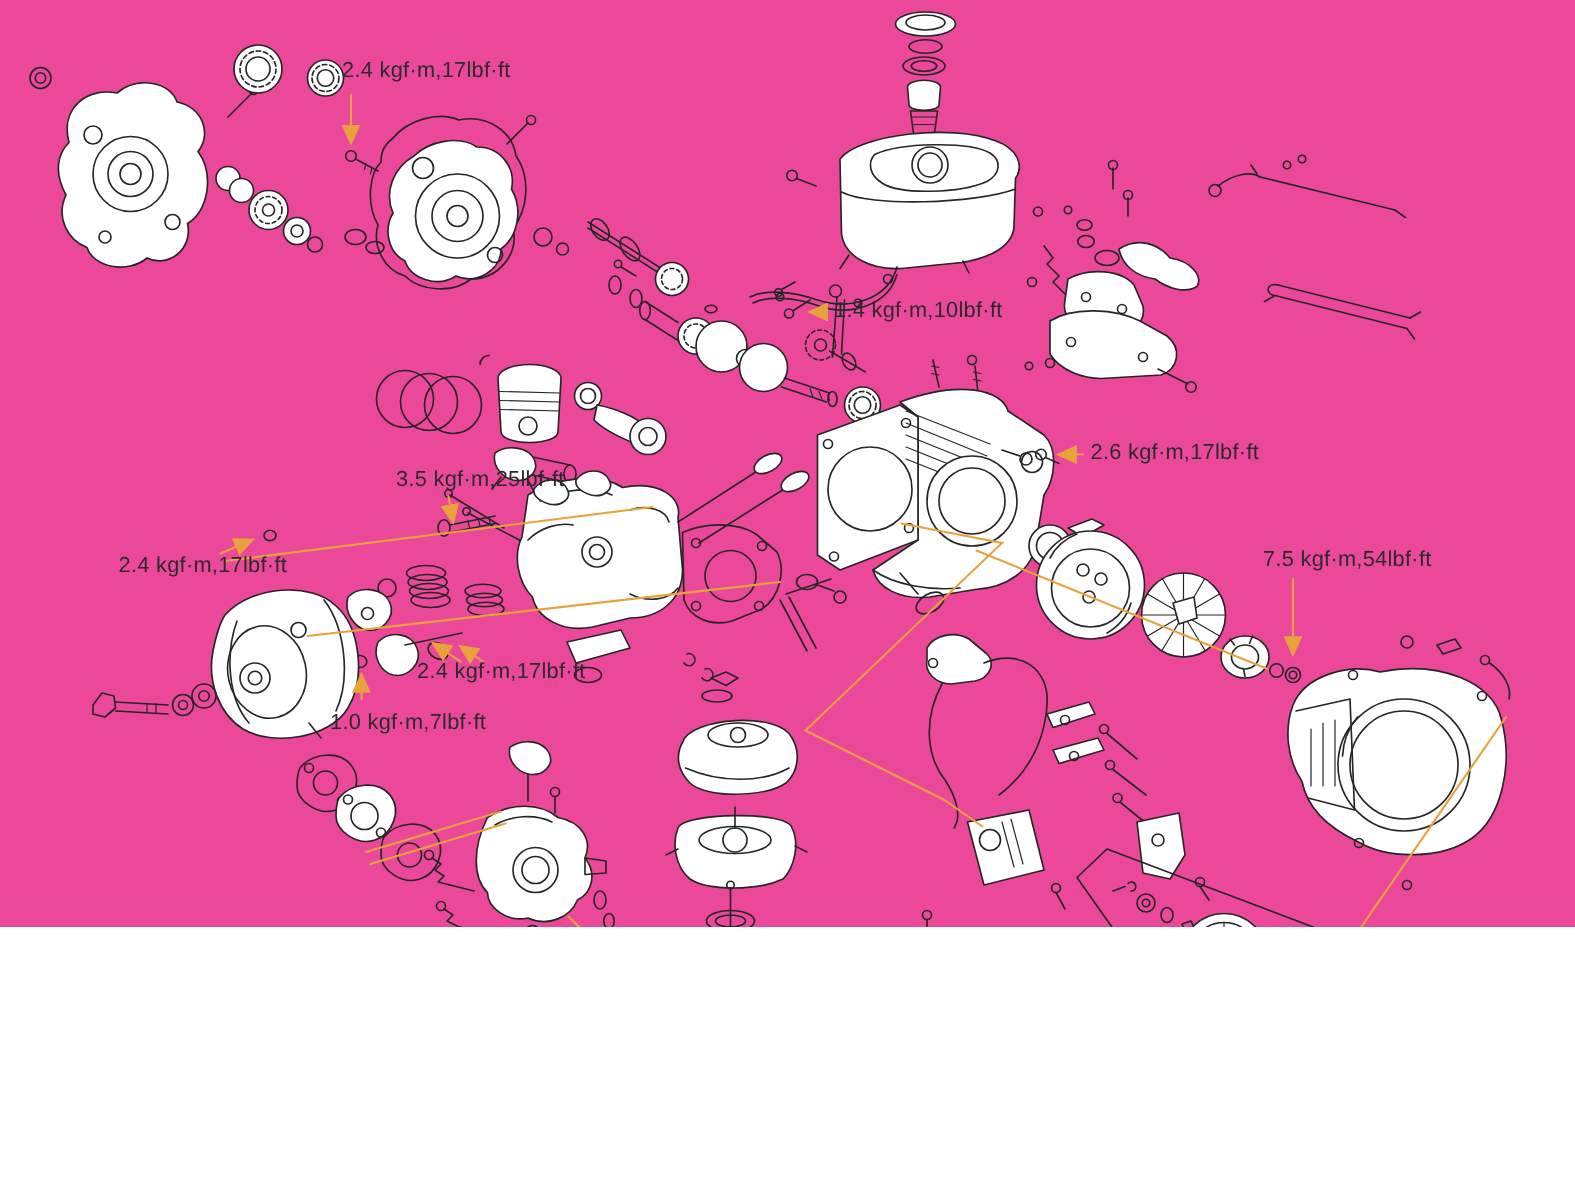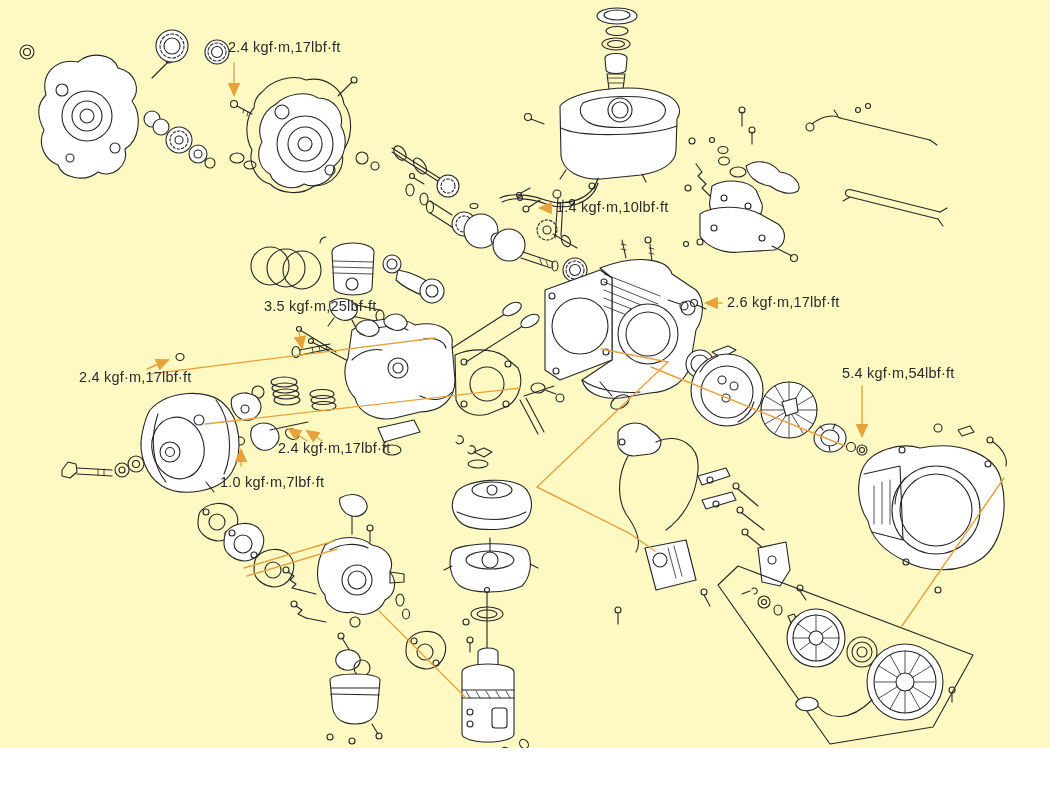--- a/index.html
+++ b/index.html
@@ -1,35 +1,35 @@
 <!DOCTYPE html>
 <html style="--accent: #E8A23C; --ink: #262626;"><head>
 <meta charset="utf-8">
 <style>
   :root { --accent:#E8A23C; --ink:#262626; }
   html,body { margin:0; padding:0; background:#ffffff; }
   #stage {
-    position:relative; width:1050px; height:748px; background:#fef9c3;
+    position:relative; width:1050px; height:618px; background:#ec4899;
     overflow:hidden; font-family:"Liberation Sans", sans-serif;
   }
   svg { position:absolute; left:0; top:0; }
   .p  { stroke:var(--ink); fill:none; stroke-width:1.1; stroke-linejoin:round; stroke-linecap:round; }
   .pf { stroke:var(--ink); fill:#ffffff; stroke-width:1.1; stroke-linejoin:round; stroke-linecap:round; }
   .thin { stroke-width:0.8; }
   .o  { stroke:var(--accent); fill:none; stroke-width:1.4; stroke-linecap:round; }
   .label {
     position:absolute; font-size:14.5px; color:#2b2b2b; letter-spacing:0.2px;
     white-space:nowrap; line-height:1;
   }
   .copyright {
     position:absolute; right:10px; top:769px; font-size:11.5px; font-weight:bold;
     color:#1d1d1d; white-space:nowrap;
   }
   .t0{left:228px;top:40px;} .t1{left:556px;top:200px;text-align:right;} .t2{left:727px;top:295px;}
-  .t3{left:264px;top:299px;} .t4{left:79px;top:370px;}  .t5{left:842px;top:366px;}
+  .t3{left:264px;top:313px;} .t4{left:79px;top:370px;}  .t5{left:842px;top:366px;}
   .t6{left:278px;top:441px;} .t7{left:220px;top:475px;}
 </style>
 </head>
 <body>
 
 <div id="stage">
 
 <svg width="1050" height="789" viewBox="0 0 1050 789">
   <defs>
     <marker id="ah" markerWidth="11" markerHeight="9" refX="8.5" refY="4.5" orient="auto">
@@ -508,17 +508,17 @@
     <line class="o" x1="322" y1="441" x2="307" y2="431" marker-end="url(#ah)"></line>
     <line class="o" x1="241" y1="466" x2="241" y2="450" marker-end="url(#ah)"></line>
   </g>
 </svg>
 
   <div class="label t0">2.4 kgf·m,17lbf·ft</div>
   <div class="label t1">1.4 kgf·m,10lbf·ft</div>
   <div class="label t2">2.6 kgf·m,17lbf·ft</div>
   <div class="label t3">3.5 kgf·m,25lbf·ft</div>
   <div class="label t4">2.4 kgf·m,17lbf·ft</div>
-  <div class="label t5">5.4 kgf·m,54lbf·ft</div>
+  <div class="label t5">7.5 kgf·m,54lbf·ft</div>
   <div class="label t6">2.4 kgf·m,17lbf·ft</div>
   <div class="label t7">1.0 kgf·m,7lbf·ft</div>
 
 </div>
 
 </body></html>

